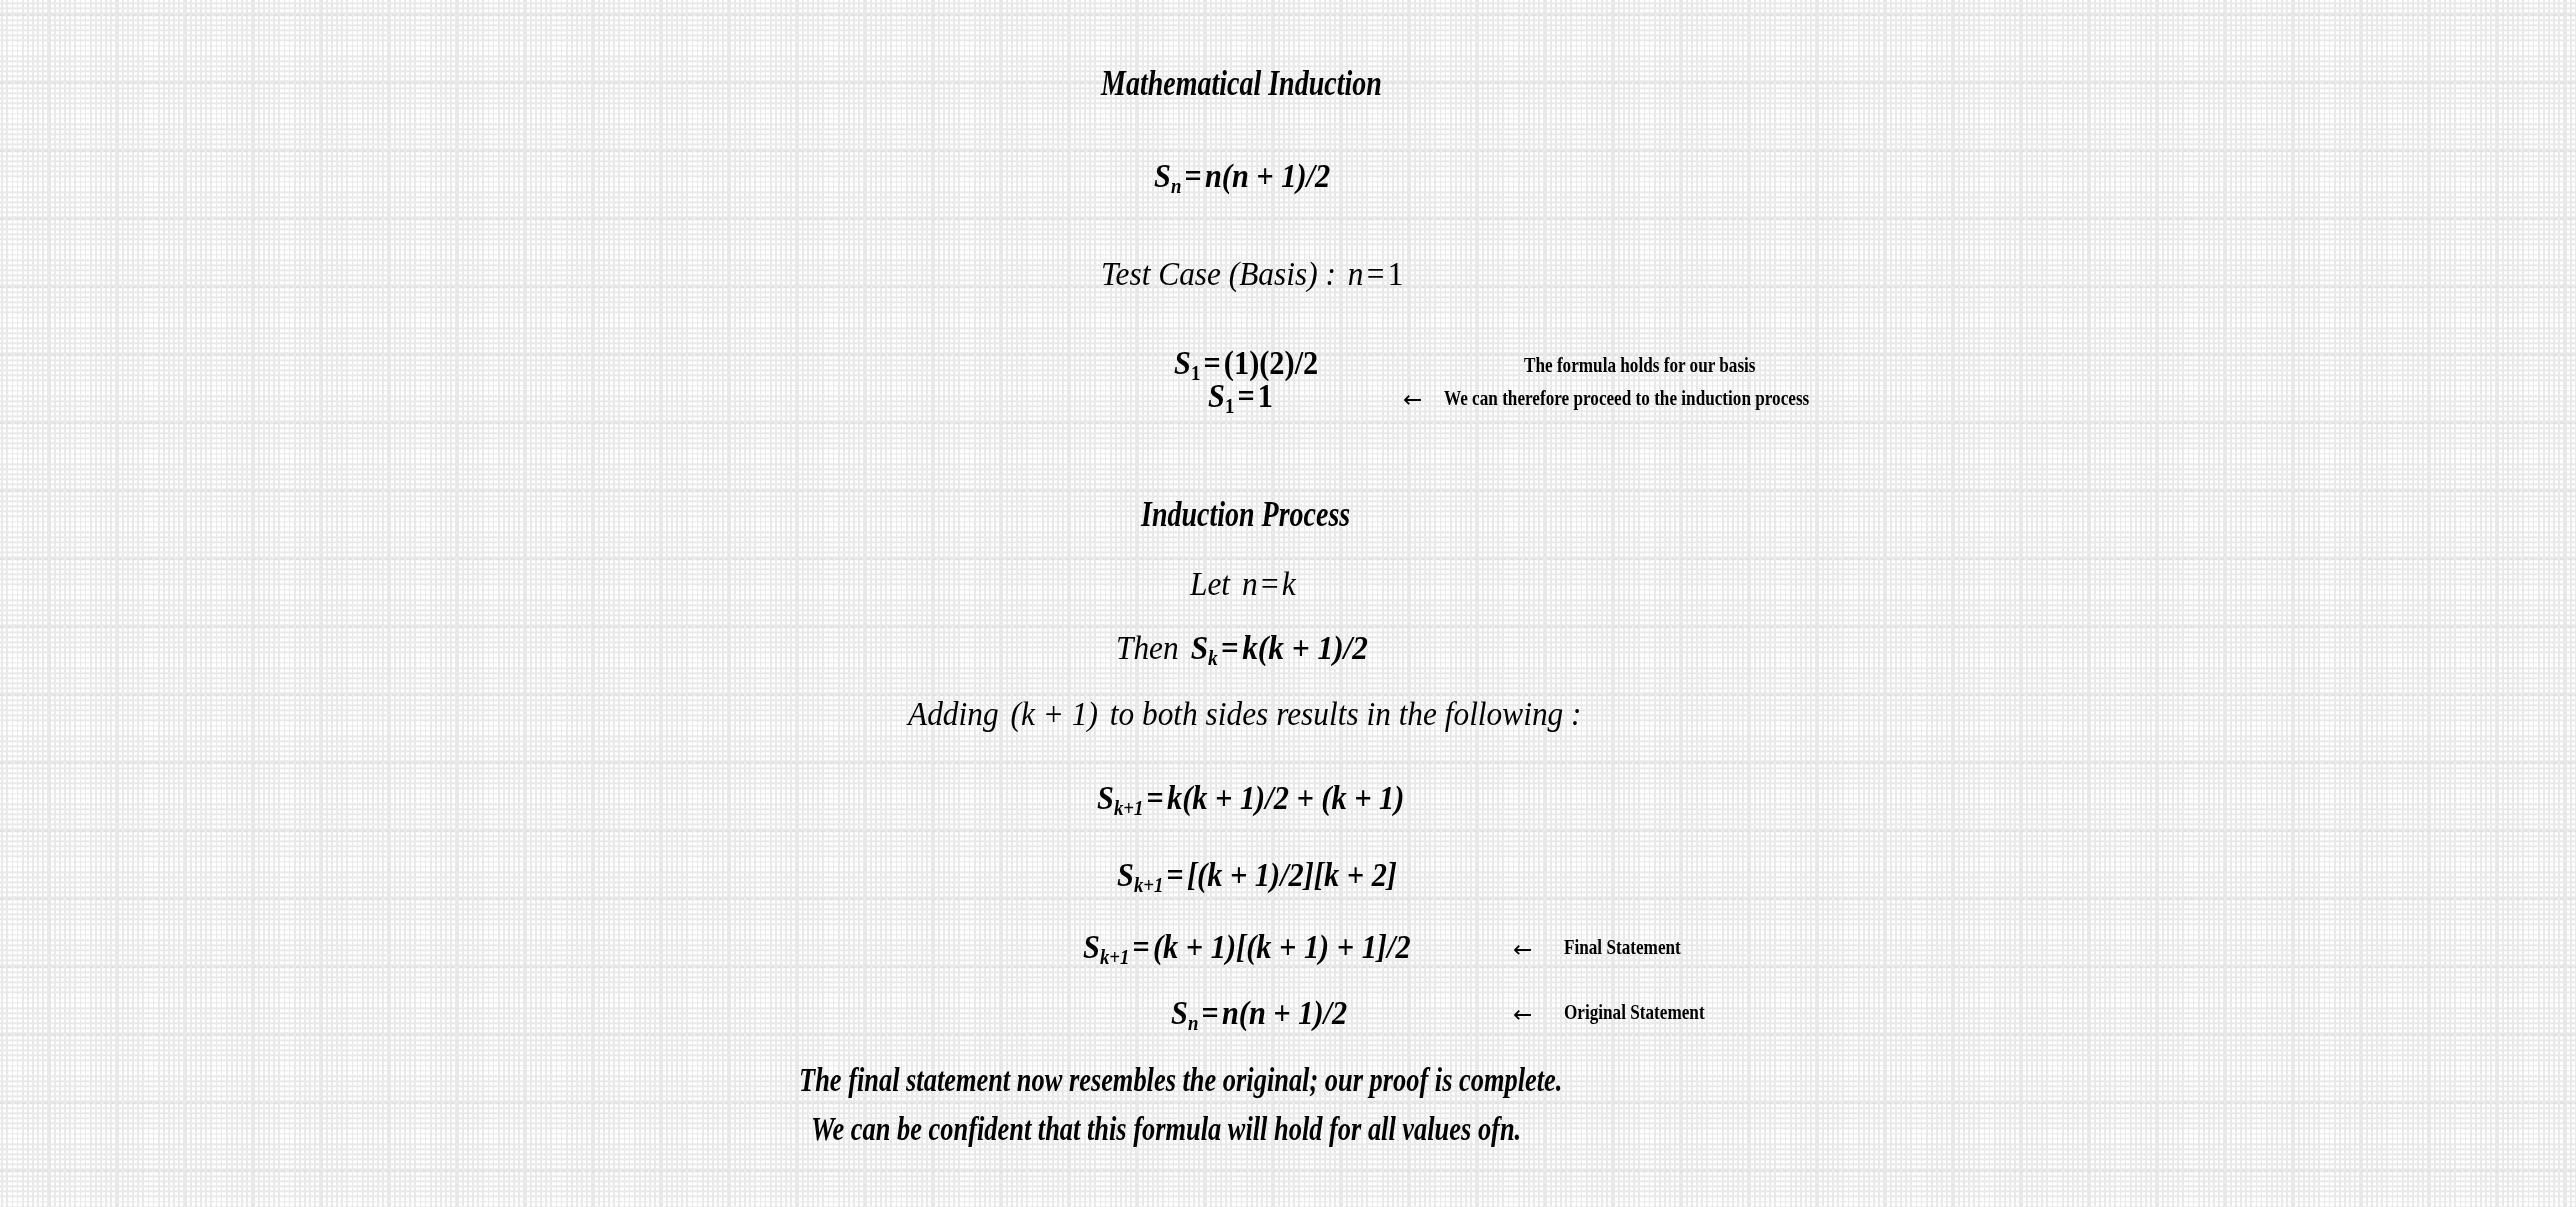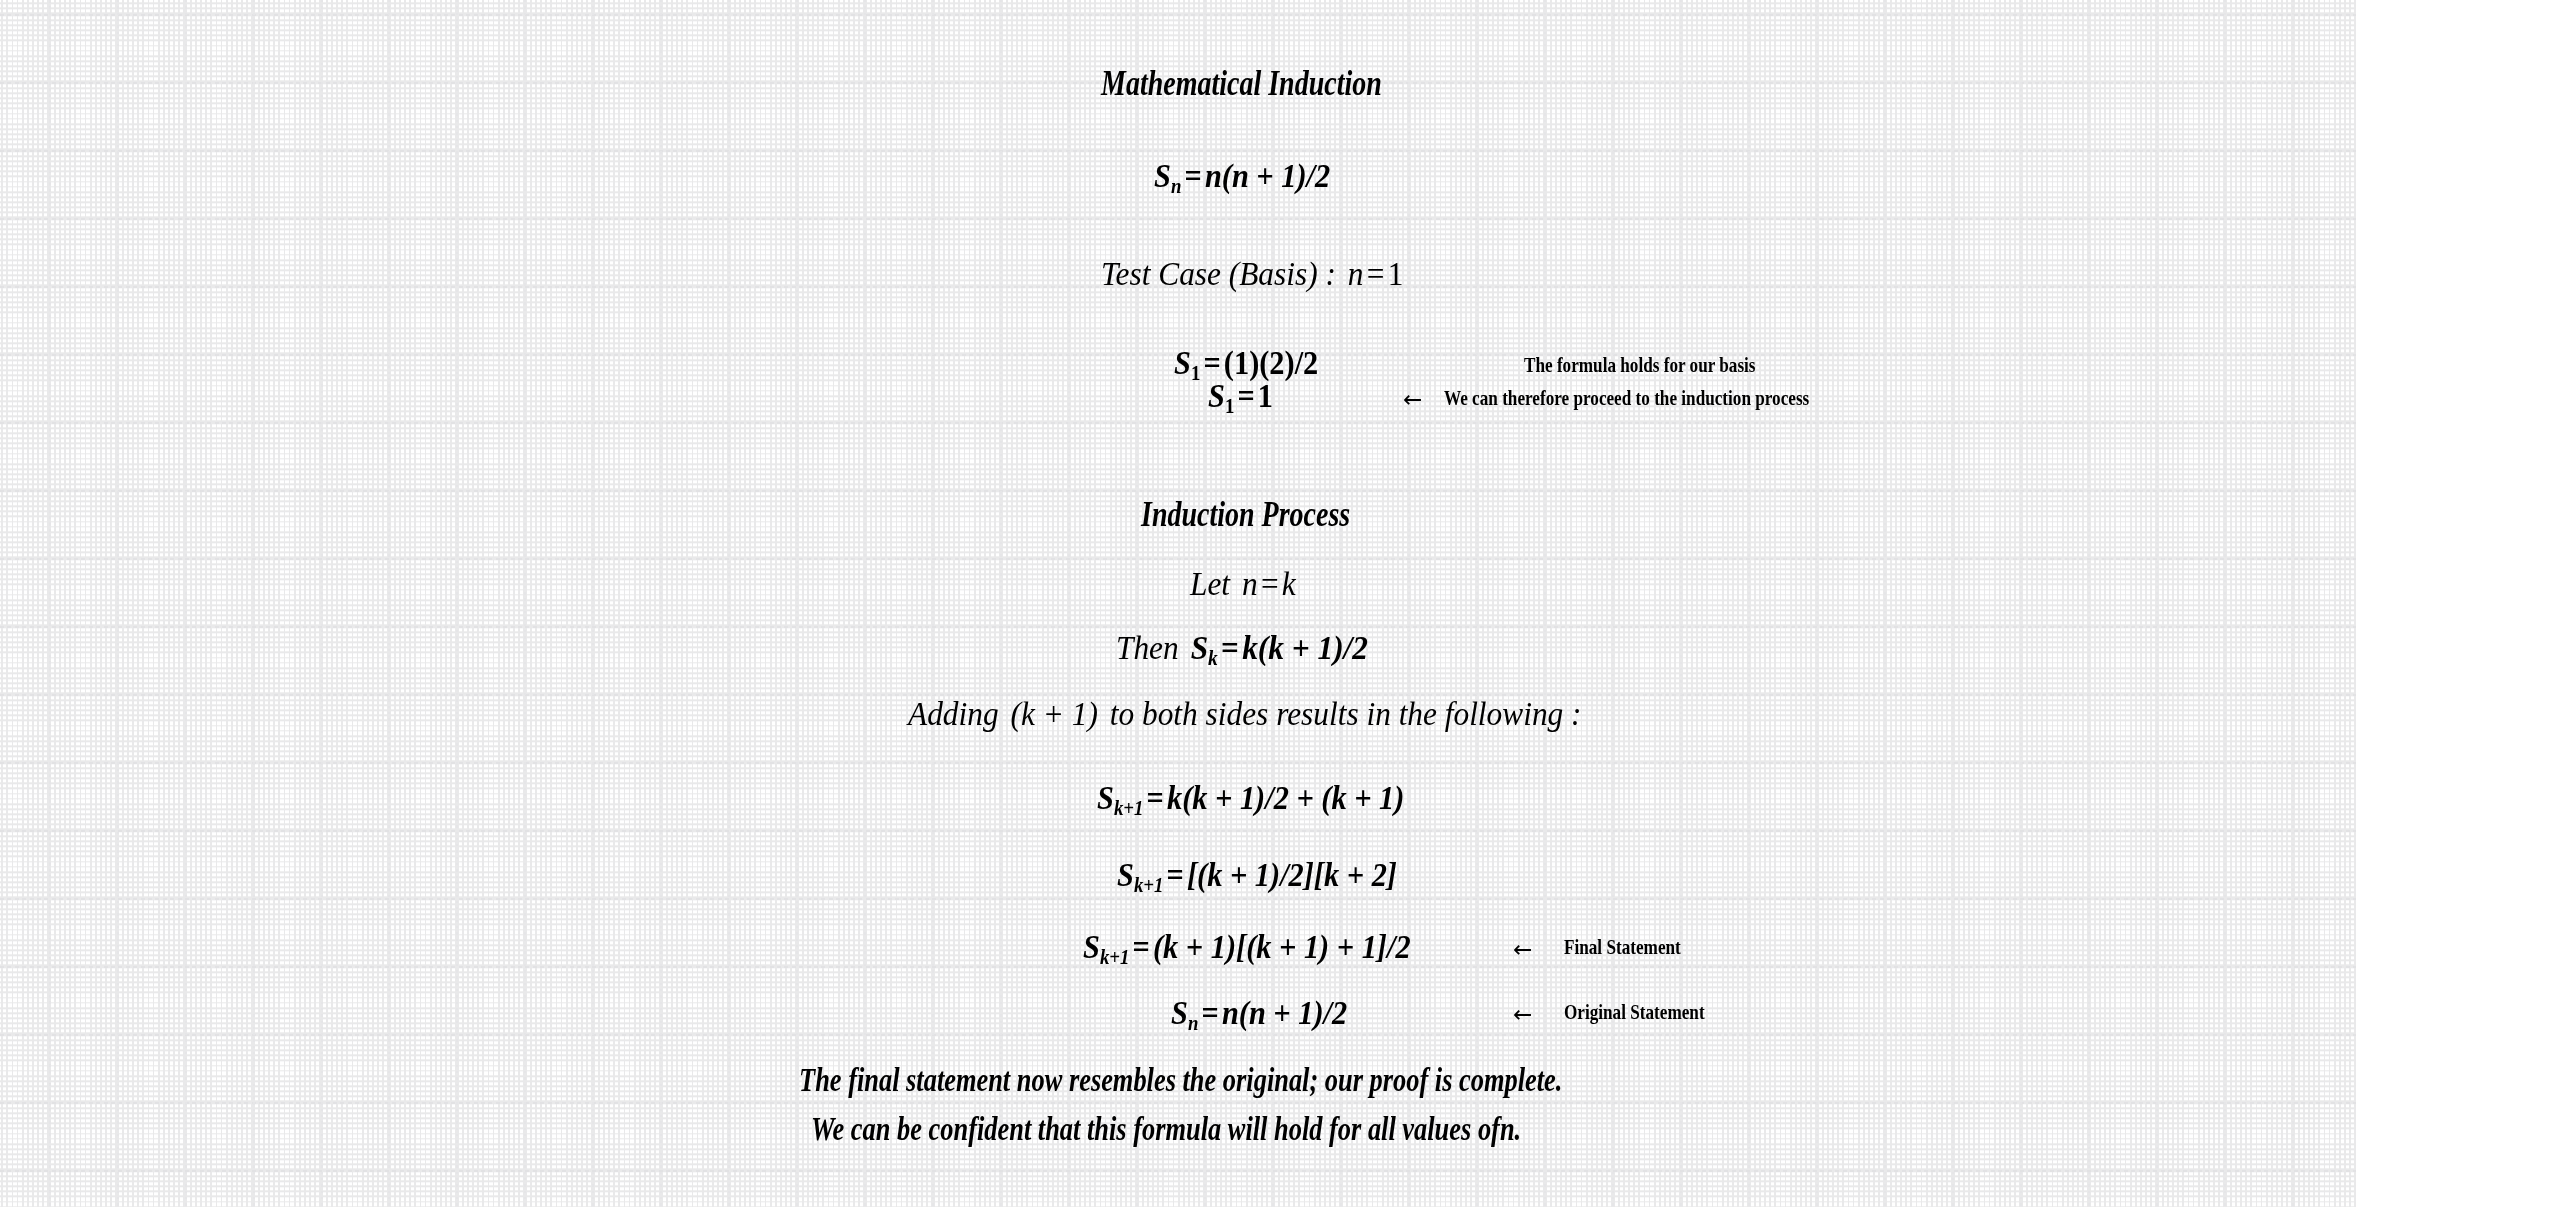--- a/index.html
+++ b/index.html
@@ -3,21 +3,21 @@
 <meta charset="utf-8">
 <style>
   html, body {
     margin: 0;
     padding: 0;
     background: #ffffff;
   }
 
   #page {
     position: relative;
-    width: 2356px;
+    width: 2576px;
     height: 1208px;
     background-color: #ffffff;
     
     background-image:
       repeating-linear-gradient(to right,
         #e9e9ea 0px, #e9e9ea 1.7px, rgba(255,255,255,0) 1.7px, rgba(255,255,255,0) 5.1px),
       repeating-linear-gradient(to bottom,
         #e9e9ea 0px, #e9e9ea 1.7px, rgba(255,255,255,0) 1.7px, rgba(255,255,255,0) 5.1px);
     background-size: 68px 68px, 68px 68px;
     background-position: 49px 14.3px, 49px 14.3px;

